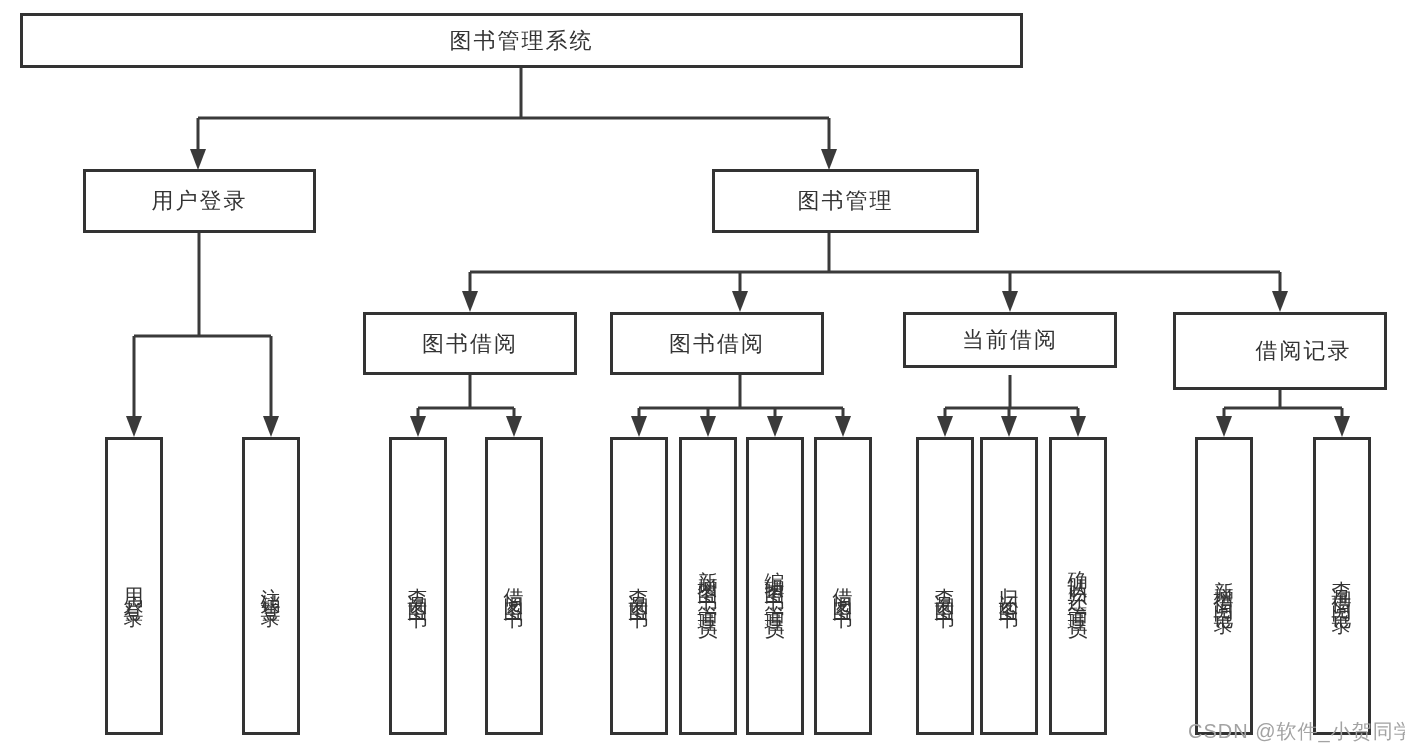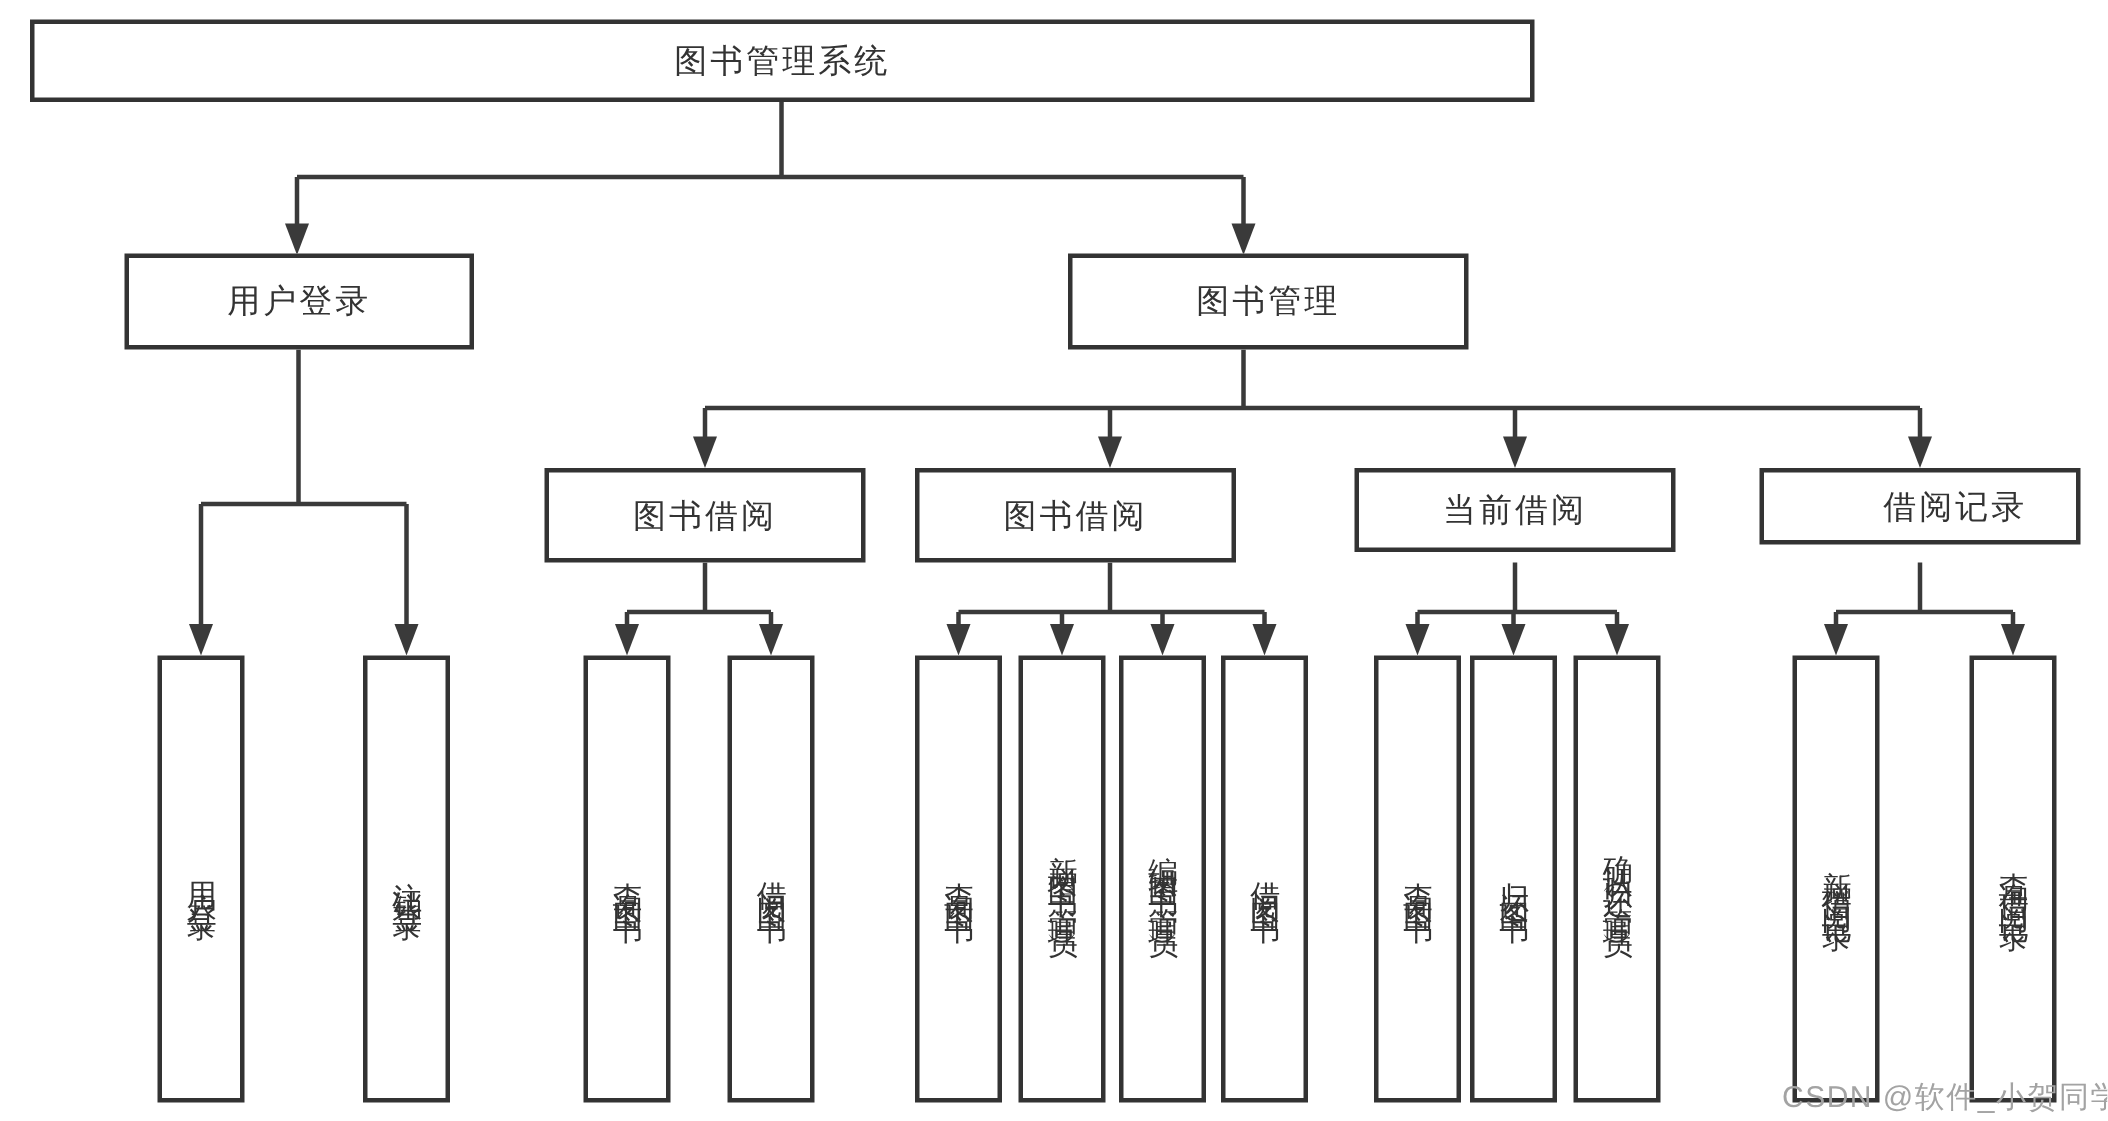--- a/index.html
+++ b/index.html
@@ -19,21 +19,21 @@
     writing-mode:vertical-rl; text-orientation:mixed;
     letter-spacing:7px; line-height:1.1;
   }
   
   .n-root            { left:20px;   top:13px;  width:1003px; height:55px; }
   .n-user-login      { left:83px;   top:169px; width:233px;  height:64px; }
   .n-book-mgmt       { left:712px;  top:169px; width:267px;  height:64px; }
   .n-new-book-rec    { left:363px;  top:312px; width:214px;  height:63px; }
   .n-book-borrow     { left:610px;  top:312px; width:214px;  height:63px; }
   .n-current-borrow  { left:903px;  top:312px; width:214px;  height:56px; }
-  .n-borrow-record   { left:1173px; top:312px; width:214px;  height:51px;padding-left:47px; }
+  .n-borrow-record   { left:1173px; top:312px; width:214px;  height:78px;padding-left:47px; }
   .l-user-login      { left:105px; }
   .l-logout          { left:242px; }
   .l-query-book-rec  { left:389px; }
   .l-borrow-book-rec { left:485px; }
   .l-query-book-bor  { left:610px; }
   .l-add-book        { left:679px; }
   .l-edit-book       { left:746px; }
   .l-borrow-book     { left:814px; }
   .l-query-book-cur  { left:916px; }
   .l-return-book     { left:980px; }

